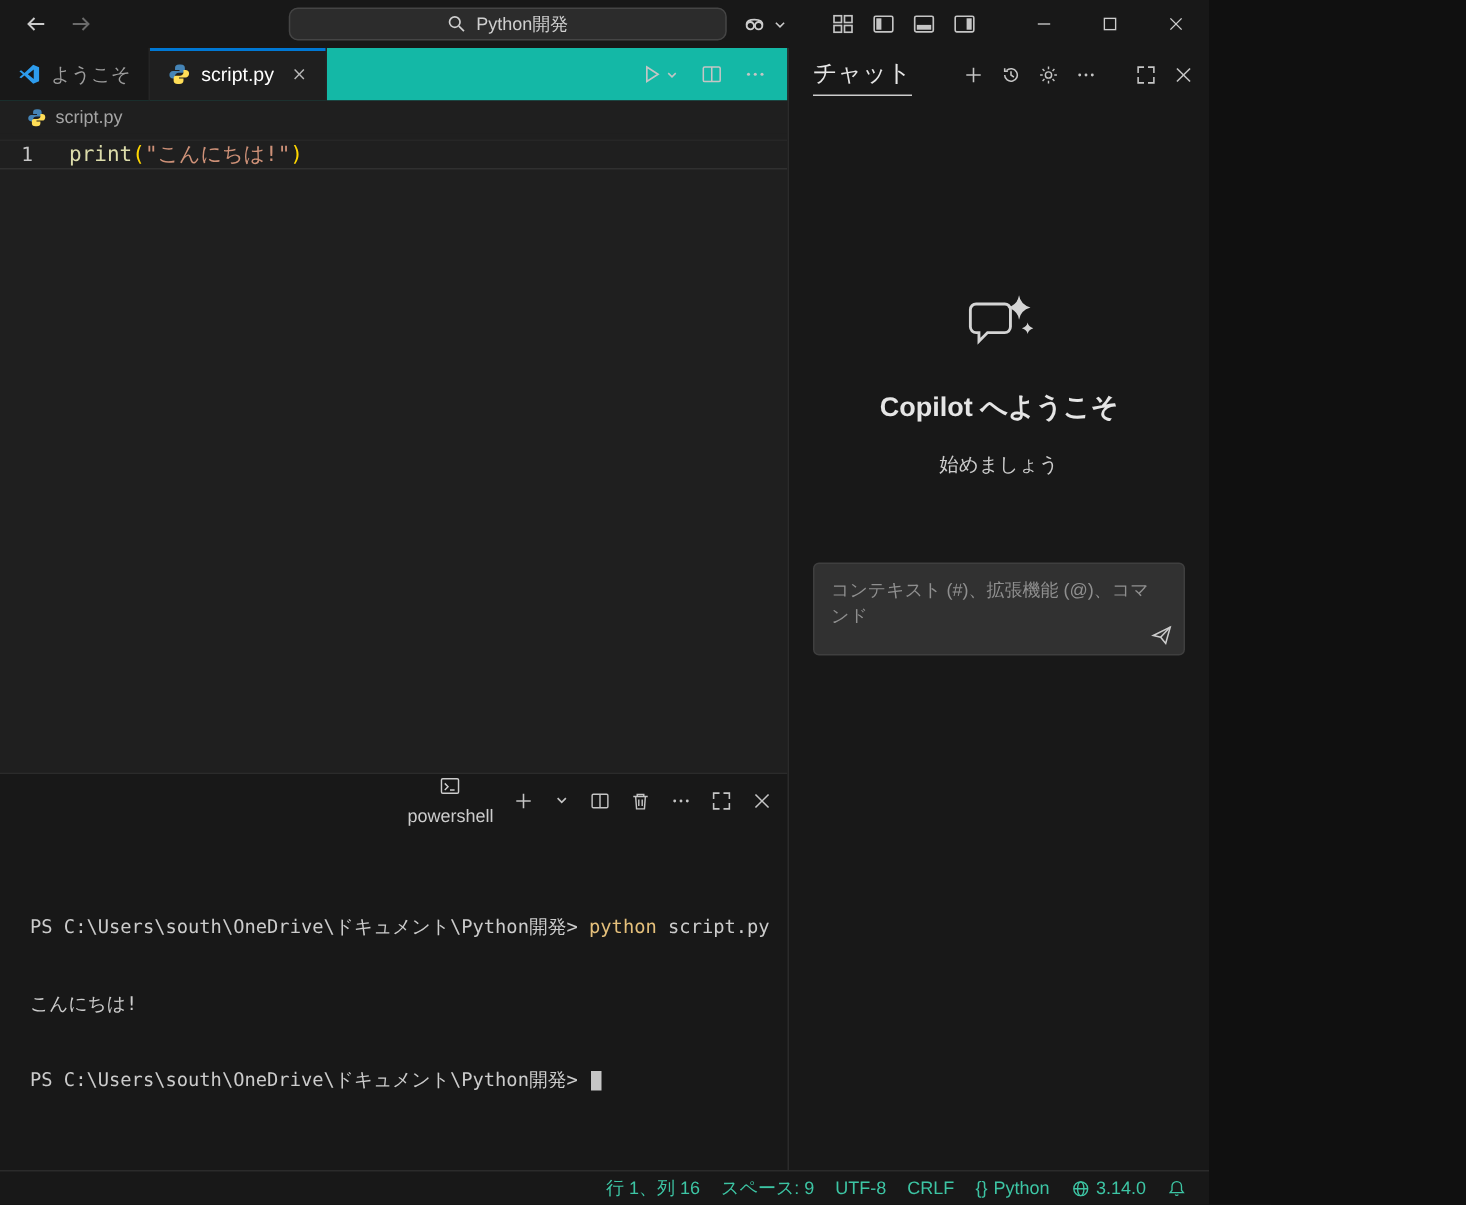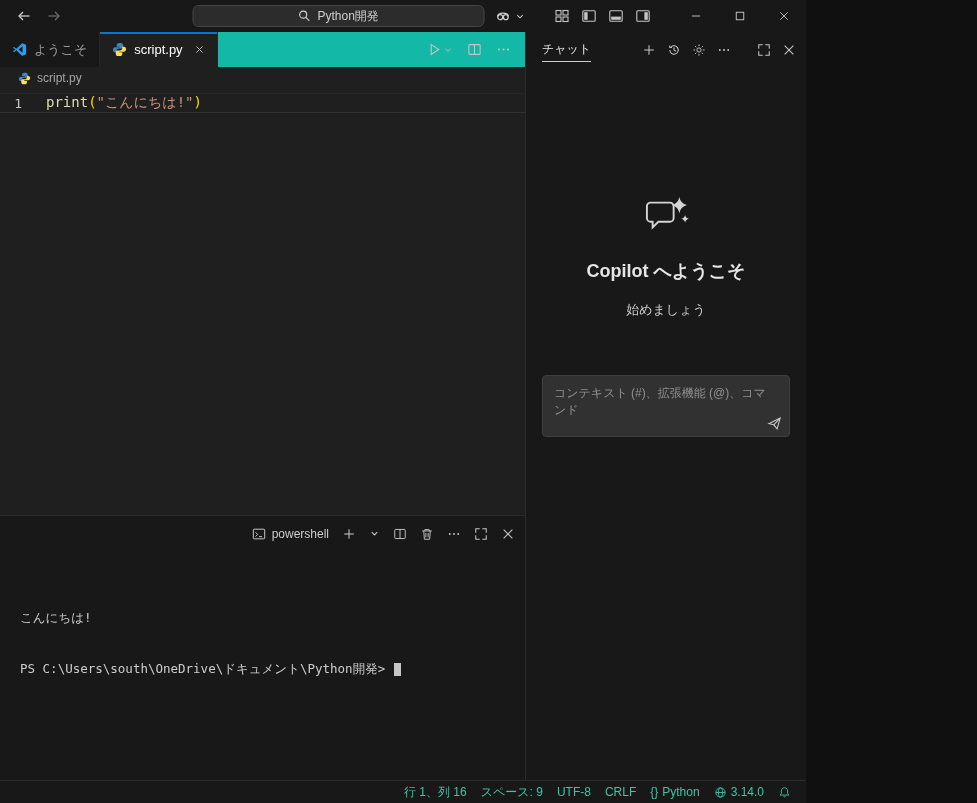--- a/index.html
+++ b/index.html
@@ -50,29 +50,29 @@
   .tok-paren { color:#ffd700; }
   .tok-str { color:#ce9178; }
 
   
   .panel { flex:0 0 265px; border-top:1px solid #2b2b2b; background:#181818; display:flex; flex-direction:column; }
   .panel-header { flex:0 0 35px; display:flex; align-items:center; padding:0 10px 0 18px; }
   .panel-tabs { display:flex; gap:24px; font-size:11.5px; color:#9d9d9d; }
   .panel-tab { padding:3px 0; cursor:pointer; border-bottom:1px solid transparent; }
   .panel-tab.active { color:#e7e7e7; border-bottom:1px solid #cccccc; }
   .panel-actions { margin-left:auto; display:flex; align-items:center; gap:13px; color:#c5c5c5; }
-  .shell-item { display:flex; align-items:center; gap:6px; font-size:12px; color:#cccccc; cursor:pointer; }
+  .shell-item { display:flex; align-items:center; gap:6px; font-size:12px; color:#cccccc; cursor:pointer;flex-direction:column; }
   .terminal { flex:1; padding:24px 0 0 20px; font-family:"DejaVu Sans Mono","Liberation Mono",monospace; font-size:12.5px; line-height:17px; color:#cccccc; white-space:pre; background:#181818; }
   .t-cmd { color:#e5c07b; }
   .t-cursor { display:inline-block; width:7px; height:13px; background:#c6c6c6; vertical-align:middle; margin-left:1px; }
 
   
   .chat { flex:0 0 281px; width:281px; border-left:1px solid #2b2b2b; background:#181818; display:flex; flex-direction:column; }
   .chat-header { flex:0 0 35px; display:flex; align-items:center; padding:0 10px 0 16px; }
-  .chat-tab { font-size:12px; color:#e7e7e7; padding:3px 0; border-bottom:1px solid #cccccc; cursor:pointer; }
+  .chat-tab { font-size:16px; color:#e7e7e7; padding:3px 0; border-bottom:1px solid #cccccc; cursor:pointer; }
   .chat-actions { margin-left:auto; display:flex; align-items:center; gap:11px; color:#c5c5c5; }
   .chat-actions .gap { width:4px; }
   .chat-body { flex:1; display:flex; flex-direction:column; align-items:center; padding:0 16px; }
   .copilot-logo { margin-top:128px; color:#d4d4d4; }
   .welcome-title { margin-top:22px; font-size:18px; font-weight:bold; color:#e5e5e5; }
   .welcome-sub { margin-top:18px; font-size:13px; color:#cccccc; }
   .chat-inputbox { position:relative; margin-top:56px; width:100%; height:62px; background:#313131; border:1px solid #3f3f3f; border-radius:4px; padding:7px 9px; }
   .chat-inputbox textarea { width:100%; height:32px; background:transparent; border:none; outline:none; resize:none; color:#cccccc; font-family:"Liberation Sans","DejaVu Sans",sans-serif; font-size:12px; }
   .chat-inputbox textarea::placeholder { color:#8f8f8f; }
   .send-btn { position:absolute; right:7px; bottom:5px; color:#cccccc; cursor:pointer; }
@@ -307,20 +307,21 @@
             <span class="ic">
               <svg width="14" height="14" viewBox="0 0 16 16" stroke="currentColor" stroke-width="1.2">
                   <line x1="3" y1="3" x2="13" y2="13"></line>
                   <line x1="13" y1="3" x2="3" y2="13"></line>
                 </svg>
             </span>
           </div>
         </div>
 
         <div class="terminal">
+          <div class="term-line"><span>PS C:\Users\south\OneDrive\ドキュメント\Python開発&gt; </span><span class="t-cmd">python</span><span> script.py</span></div>
           <div class="term-line"><span>こんにちは!</span></div>
           <div class="term-line"><span>PS C:\Users\south\OneDrive\ドキュメント\Python開発&gt; </span><span class="t-cursor"></span></div>
         </div>
       </div>
     </div>
 
     <aside class="chat">
       <div class="chat-header">
         <span class="chat-tab">チャット</span>
         <div class="chat-actions">

